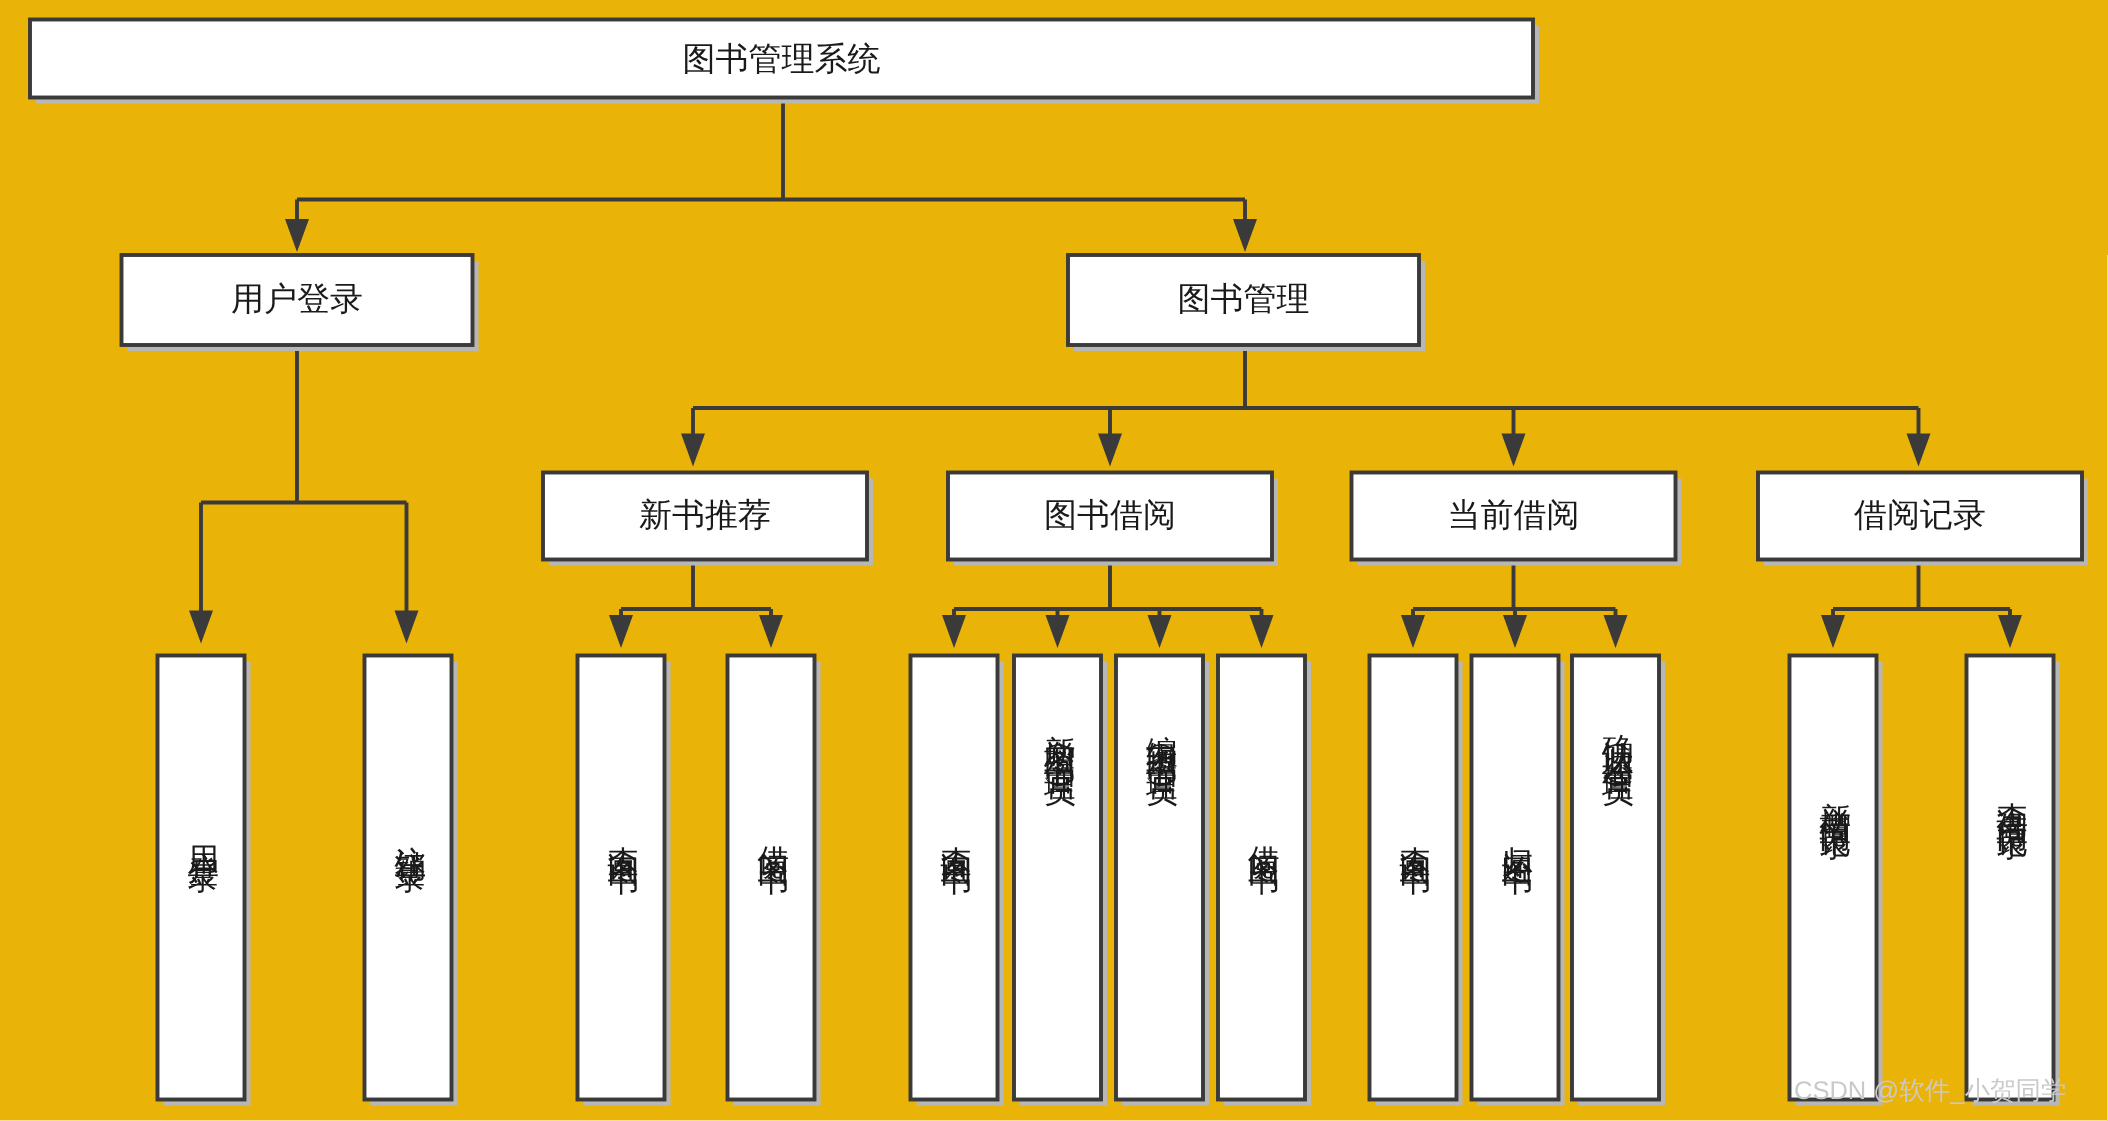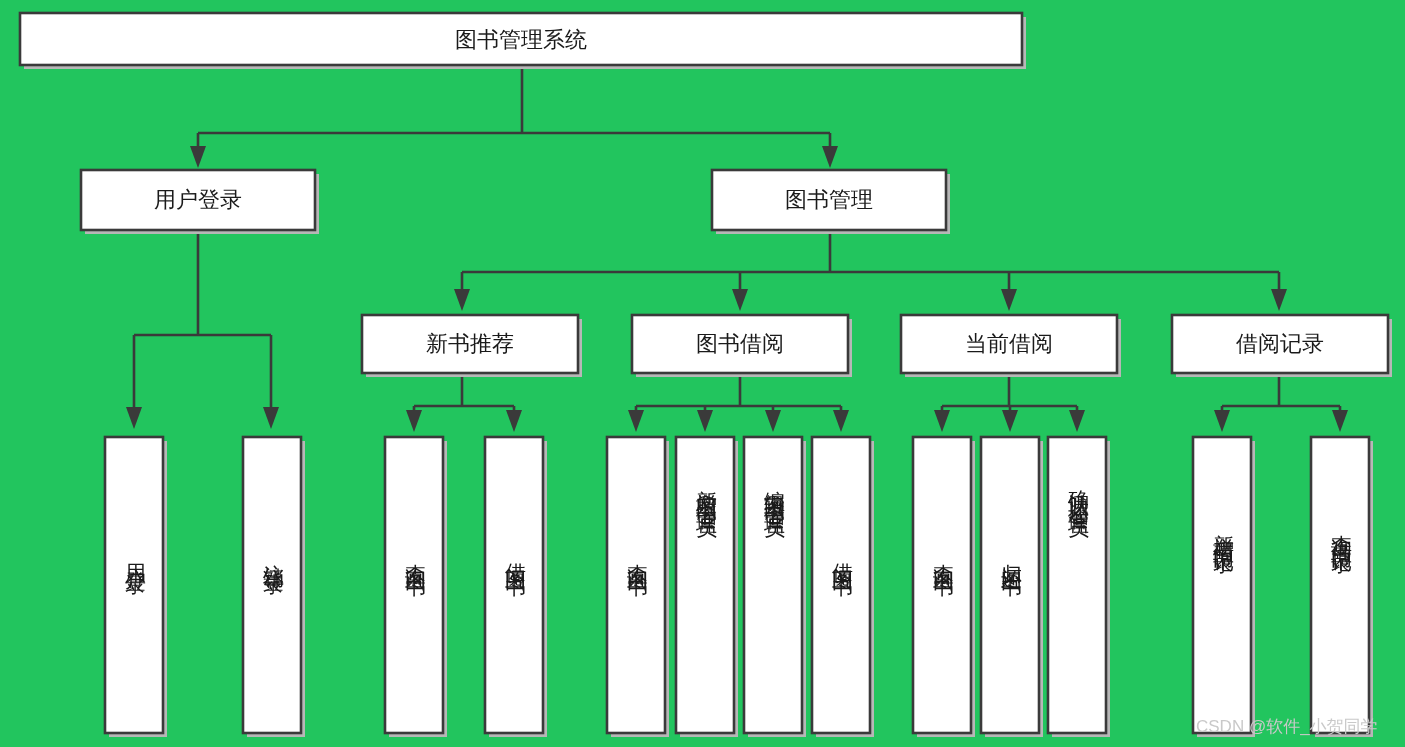--- a/index.html
+++ b/index.html
@@ -7,21 +7,21 @@
     padding: 0;
     background: #ffffff;
   }
   body {
     font-family: "Liberation Sans", "DejaVu Sans", sans-serif;
   }
   #diagram-root {
     position: relative;
     width: 1405px;
     height: 747px;
-    background: #22c55e;
+    background: #eab308;
     overflow: hidden;
   }
   svg#tree-svg {
     position: absolute;
     left: 0;
     top: 0;
     width: 1405px;
     height: 747px;
     display: block;
   }

